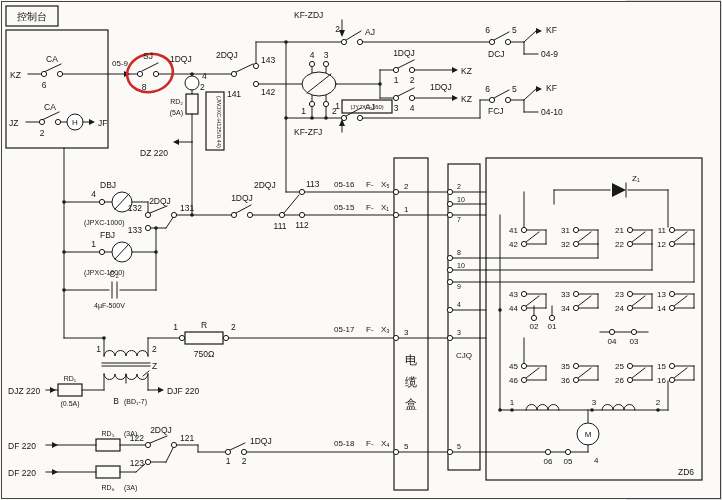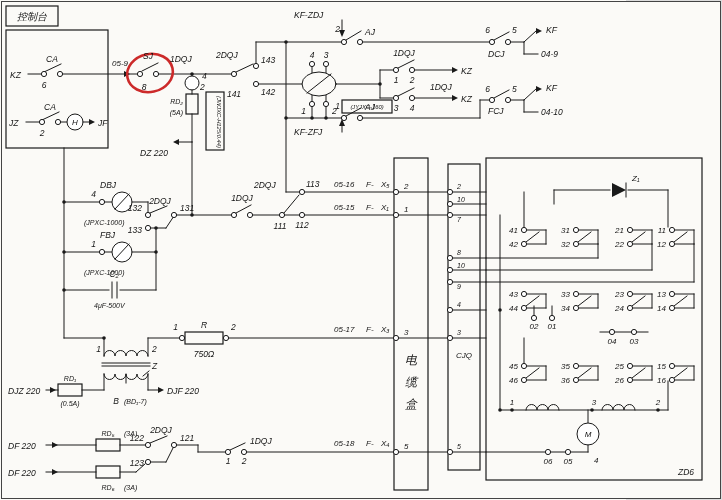--- a/index.html
+++ b/index.html
@@ -1,17 +1,17 @@
 <!DOCTYPE html>
 <html style="--line: #1a1a1a; --highlight: #cc2a2a; --paper: #fbfaf7;"><head>
 <meta charset="utf-8">
 <style>
   :root { --line:#1a1a1a; --highlight:#cc2a2a; --paper:#fbfaf7; }
   html,body { margin:0; padding:0; background:#ddd; }
-  #stage { width:626px; height:500px; background:var(--paper); position:relative;font-style:italic; }
+  #stage { width:626px; height:500px; background:var(--paper); position:relative; }
   svg { display:block; font-family:"Liberation Sans","DejaVu Sans",sans-serif; }
   text { fill:#141414; font-size:8.5px; }
   .t7 { font-size:7px; } .t6 { font-size:5.8px; } .t8 { font-size:8px; }
   .t10 { font-size:10px; } .t12 { font-size:12px; }
   .mid { text-anchor:middle; } .end { text-anchor:end; }
   .w { stroke:var(--line); stroke-width:1; fill:none; stroke-linecap:square; }
   .box { stroke:var(--line); stroke-width:1.2; fill:none; }
   .c { fill:#fff; stroke:var(--line); stroke-width:1; }
   .d { fill:var(--line); }
   .f { fill:var(--line); stroke:none; }

